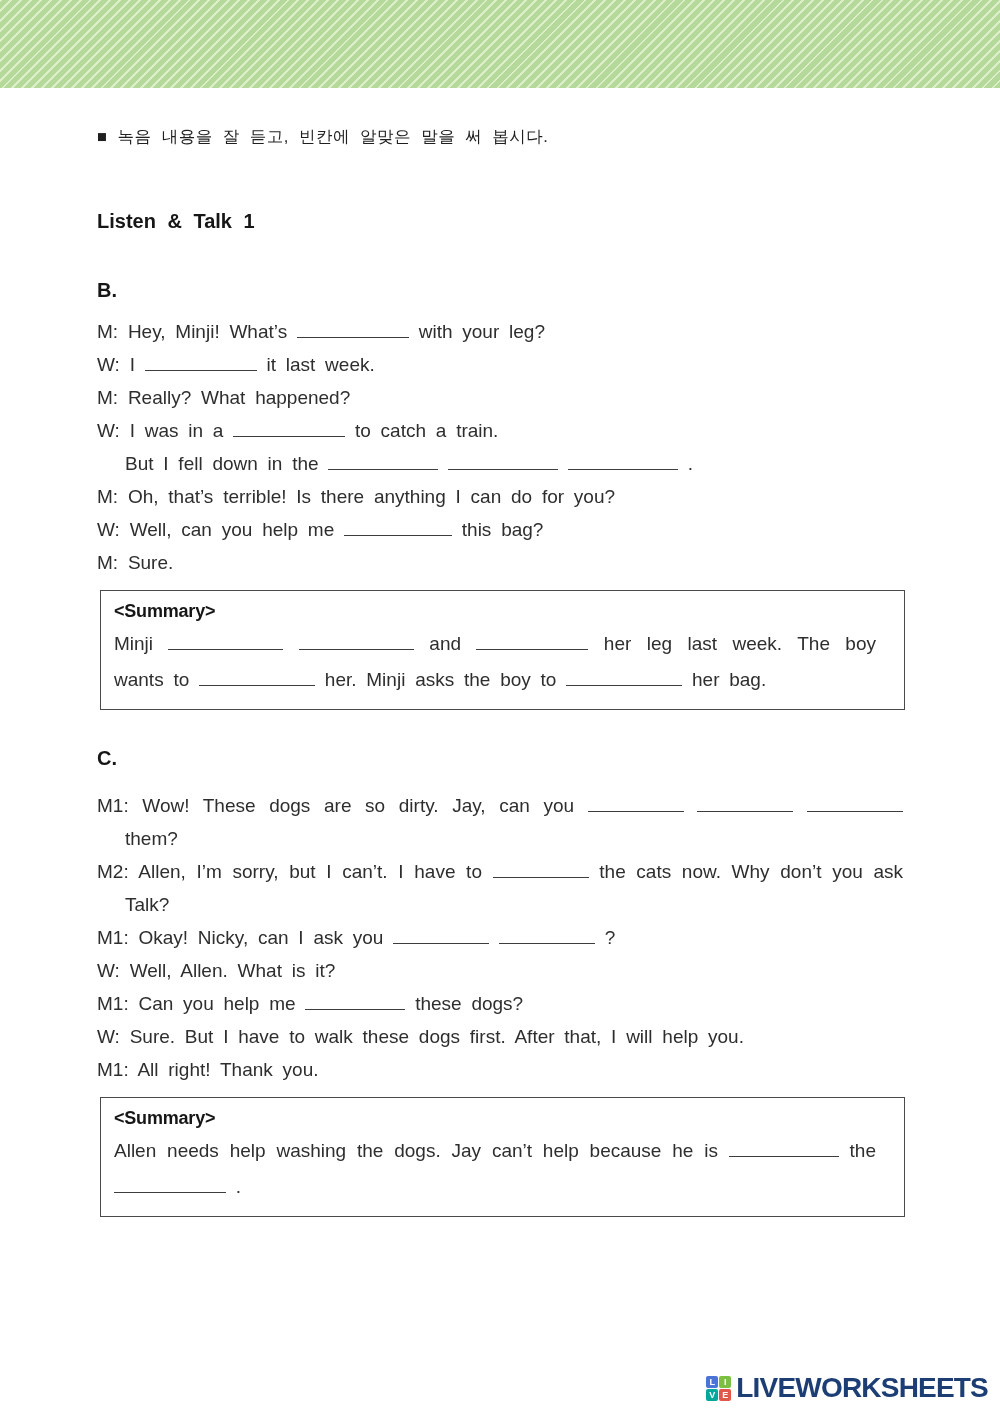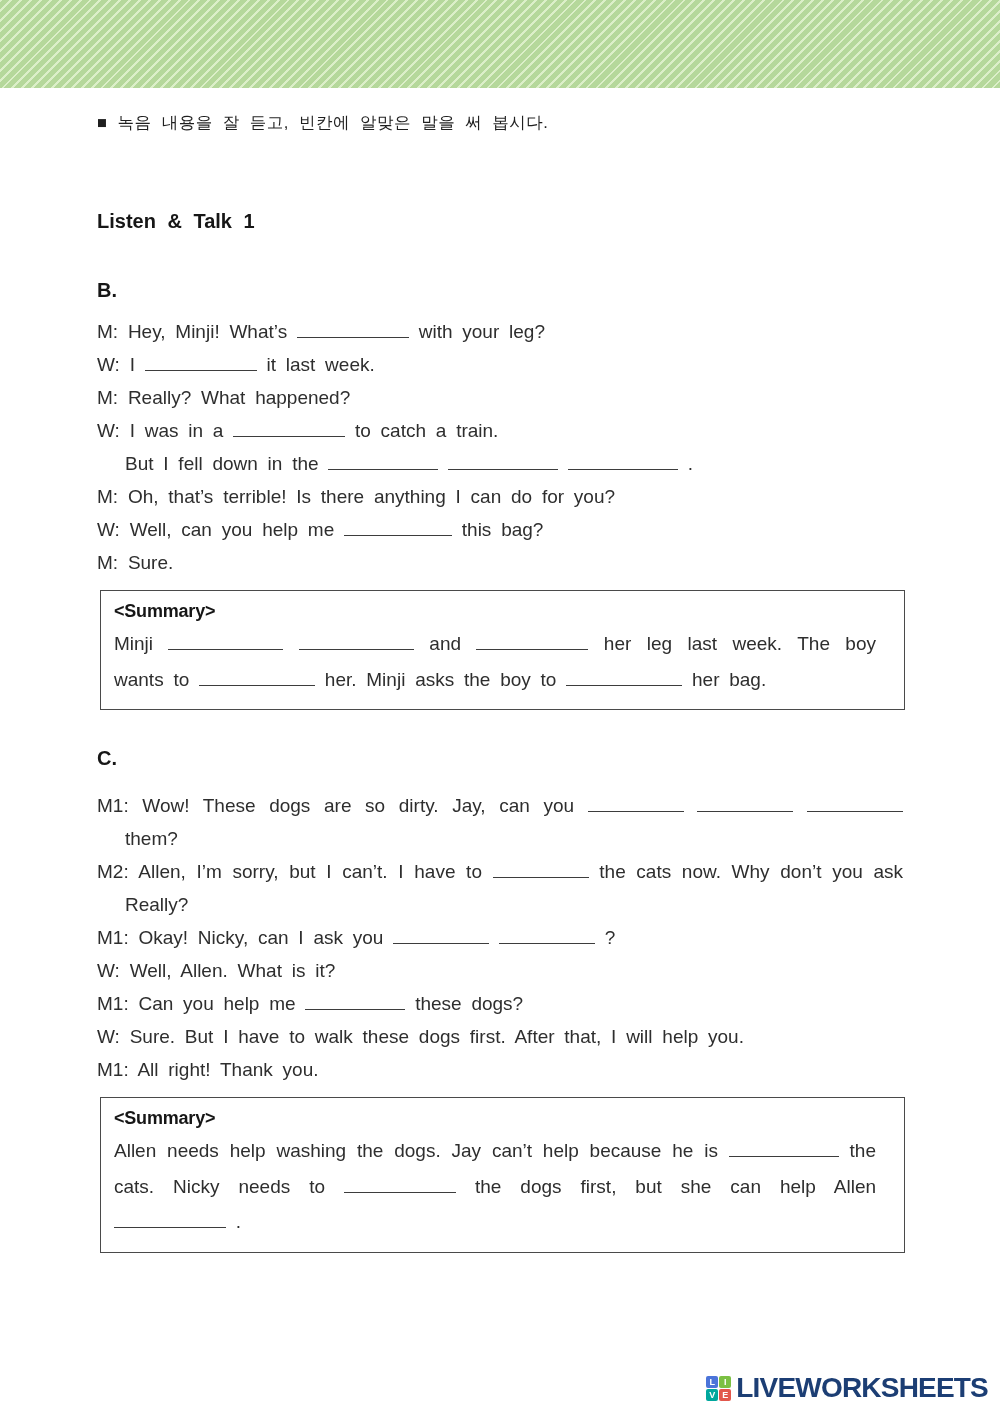--- a/index.html
+++ b/index.html
@@ -17,21 +17,21 @@
     font-family:"Liberation Sans", sans-serif;color:var(--text);
     overflow:hidden;
   }
   .banner{
     position:absolute;top:0;left:0;width:1000px;height:88px;
     background:repeating-linear-gradient(135deg,
       var(--banner-stripe) 0px, var(--banner-stripe) 2px,
       var(--banner-base) 2px, var(--banner-base) 7px);
   }
   .instruction{
-    position:absolute;top:112px;left:97px;right:90px;
+    position:absolute;top:126px;left:97px;right:90px;
     font-size:16.5px;color:#1f1f1f;letter-spacing:0.5px;word-spacing:5px;
   }
   .page-title{
     position:absolute;top:202px;left:97px;
     font-size:20px;font-weight:bold;color:var(--heading);word-spacing:6px;margin-top:8px;
   }
   .section{position:absolute;left:97px;right:97px;}
   .section-b{top:278px;}
   .section-c{top:746px;}
   .section-heading{
@@ -116,32 +116,31 @@
       </div>
   </div>
 </div>
 
 <div class="section section-c">
   <div class="section-heading">C.</div>
   <div class="lines">
       <div class="line justify"><span>M1: Wow! These dogs are so dirty. Jay, can you </span><span class="blank" style="width: 96px;"></span><span> </span><span class="blank" style="width: 96px;"></span><span> </span><span class="blank" style="width: 96px;"></span></div>
       <div class="line indent"><span>them?</span></div>
       <div class="line justify"><span>M2: Allen, I’m sorry, but I can’t. I have to </span><span class="blank" style="width: 96px;"></span><span> the cats now. Why don’t you ask</span></div>
-      <div class="line indent"><span>Really?</span></div>
+      <div class="line indent"><span>Talk?</span></div>
       <div class="line"><span>M1: Okay! Nicky, can I ask you </span><span class="blank" style="width: 96px;"></span><span> </span><span class="blank" style="width: 96px;"></span><span> ?</span></div>
       <div class="line"><span>W: Well, Allen. What is it?</span></div>
       <div class="line"><span>M1: Can you help me </span><span class="blank" style="width: 100px;"></span><span> these dogs?</span></div>
       <div class="line"><span>W: Sure. But I have to walk these dogs first. After that, I will help you.</span></div>
       <div class="line"><span>M1: All right! Thank you.</span></div>
     </div>
   <div class="summary-box">
     <div class="summary-heading">&lt;Summary&gt;</div>
     <div class="lines">
         <div class="line justify"><span> Allen needs help washing the dogs. Jay can’t help because he is </span><span class="blank" style="width: 110px;"></span><span> the</span></div>
-        <div class="line justify"><span>cats. Nicky needs to </span><span class="blank" style="width: 112px;"></span><span> the dogs first, but she can help Allen</span></div>
         <div class="line"><span class="blank" style="width: 112px;"></span><span> .</span></div>
       </div>
   </div>
 </div>
 
 <div class="footer">
   <span class="logo-grid">
       <span class="logo-sq" style="background: rgb(75, 116, 217);">L</span>
       <span class="logo-sq" style="background: rgb(123, 192, 67);">I</span>
       <span class="logo-sq" style="background: rgb(0, 167, 157);">V</span>

